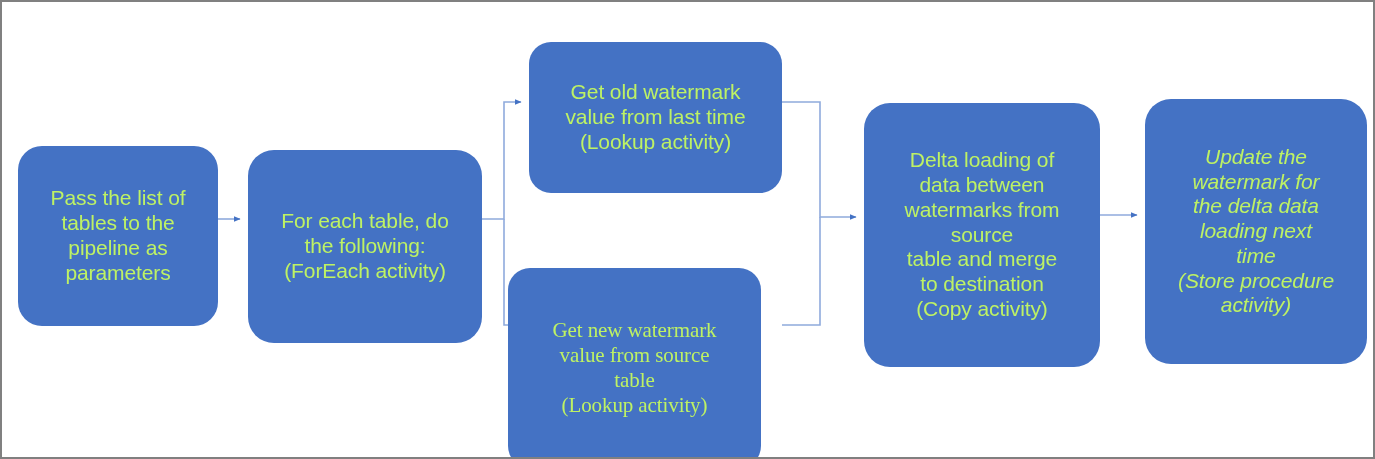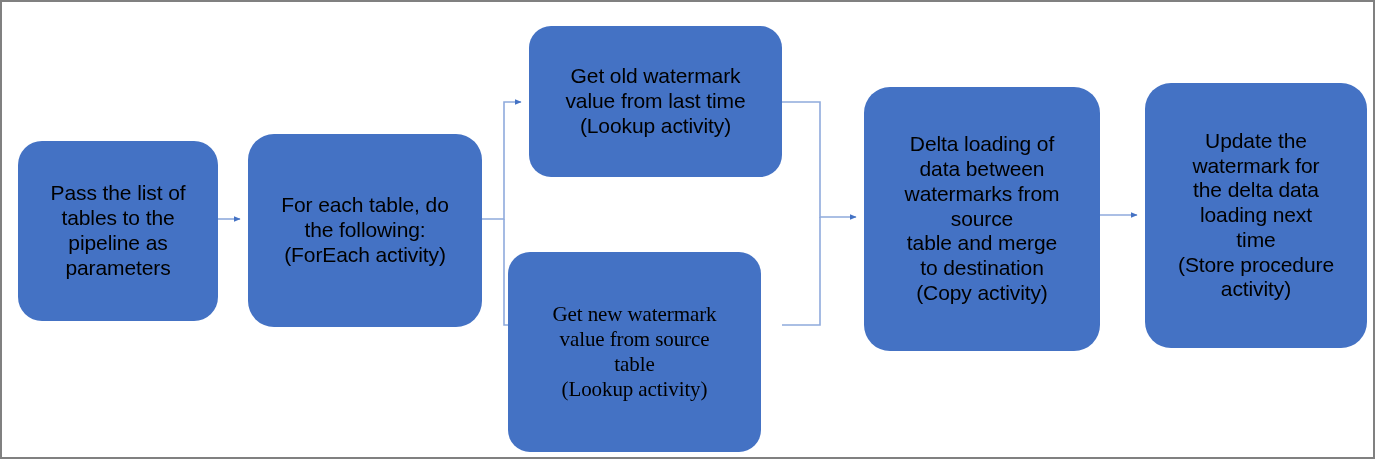--- a/index.html
+++ b/index.html
@@ -17,39 +17,40 @@
     height: 459px;
     background: #ffffff;
     box-sizing: border-box;
     border: 2px solid #808080;
     overflow: hidden;
   }
   .node {
     position: absolute;
     background: #4472C4;
     border-radius: 22px;
-    color: #000000;
+    color: #bef264;
     display: flex;
     align-items: center;
     justify-content: center;
     text-align: center;
     box-sizing: border-box;
     padding: 4px 8px;
     line-height: 1.18;
     white-space: pre-line;
     font-weight: 400;
     letter-spacing: -0.1px;
+    margin-top: 16px;
   }
   
-  #node-1 { left: 16px;   top: 139px; width: 200px; height: 180px; font-size: 21px; border-radius: 24px; }
+  #node-1 { left: 16px;   top: 128px; width: 200px; height: 180px; font-size: 21px; border-radius: 24px; }
   #node-2 { left: 246px;  top: 132px; width: 234px; height: 193px; font-size: 21px; border-radius: 26px; }
   #node-3 { left: 527px;  top: 24px;  width: 253px; height: 151px; font-size: 21px; border-radius: 22px; }
   #node-4 { left: 506px;  top: 250px; width: 253px; height: 200px; font-size: 21px; border-radius: 22px; font-family: Liberation Serif, serif; }
   #node-5 { left: 862px;  top: 85px;  width: 236px; height: 264px; font-size: 21px; border-radius: 26px; }
-  #node-6 { left: 1143px; top: 81px;  width: 222px; height: 265px; font-size: 21px; border-radius: 26px; }
+  #node-6 { left: 1143px; top: 81px;  width: 222px; height: 265px; font-size: 21px; border-radius: 26px; font-style: italic; }
 
   #connectors {
     position: absolute;
     left: 0;
     top: 0;
     width: 1375px;
     height: 459px;
     pointer-events: none;
   }
 </style>

